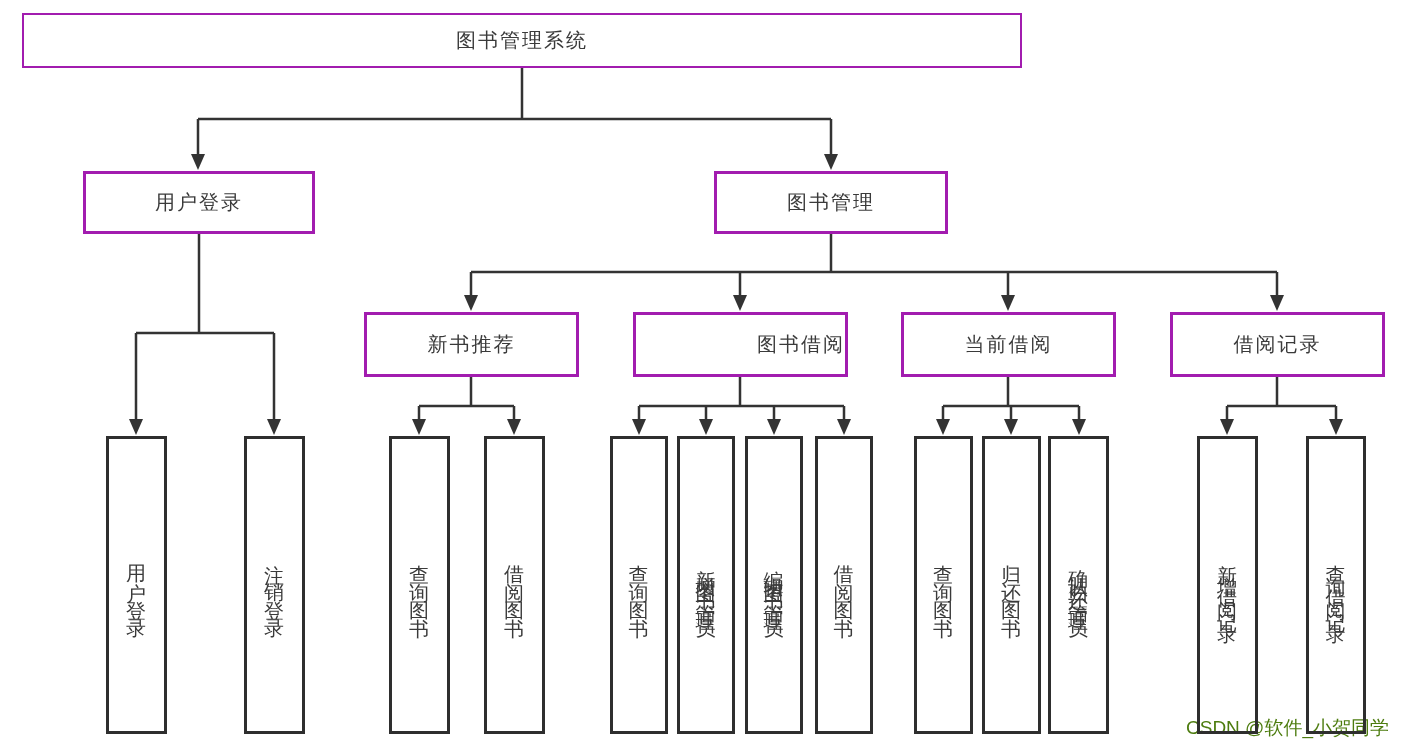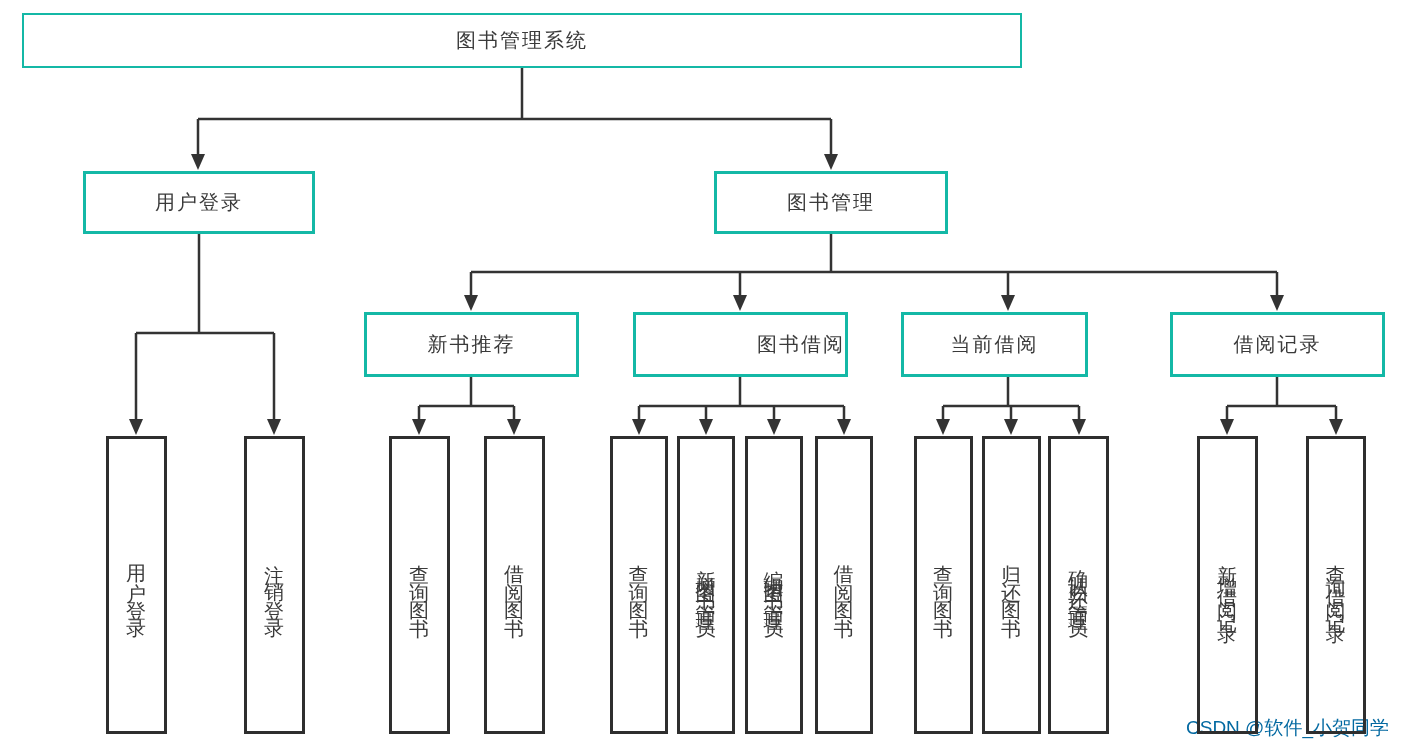--- a/index.html
+++ b/index.html
@@ -18,21 +18,21 @@
   #connectors {
     position: absolute;
     left: 0;
     top: 0;
     z-index: 2;
     pointer-events: none;
   }
   .hnode {
     position: absolute;
     box-sizing: border-box;
-    border: 3px solid #14b8a6;
+    border: 3px solid #a21caf;
     background: transparent;
     display: flex;
     align-items: center;
     justify-content: center;
     color: #3a3a3a;
     font-size: 20px;
     letter-spacing: 2px;
     z-index: 3;
     white-space: nowrap;
   }
@@ -58,21 +58,21 @@
     line-height: 1;
   }
   .ls4 .vtxt { letter-spacing: 18px; }
   .ls6 .vtxt { letter-spacing: 12px; }
   .ls9 .vtxt { letter-spacing: 7px; }
   #watermark {
     position: absolute;
     left: 1186px;
     top: 715px;
     z-index: 1;
-    color: #0369a1;
+    color: #4d7c0f;
     font-size: 19px;
     white-space: nowrap;
   }
 </style>
 </head>
 <body>
 
 <div id="stage">
 
   <div id="watermark">CSDN @软件_小贺同学</div>
@@ -118,21 +118,21 @@
   <div class="hnode" style="left:364px; top:312px; width:215px; height:65px;">
     <span>新书推荐</span>
   </div>
 
   <div class="hnode" style="left:714px; top:171px; width:234px; height:63px;">
     <span>图书管理</span>
   </div>
   <div class="hnode" style="left:633px; top:312px; width:215px; height:65px;justify-content:flex-end;">
     <span>图书借阅</span>
   </div>
-  <div class="hnode" style="left:901px; top:312px; width:187px; height:65px;">
+  <div class="hnode" style="left:901px; top:312px; width:215px; height:65px;">
     <span>当前借阅</span>
   </div>
   <div class="hnode" style="left:1170px; top:312px; width:215px; height:65px;">
     <span>借阅记录</span>
   </div>
 
   <div class="vnode ls4" style="left:106px; top:436px; width:61px; height:298px;">
     <span class="vtxt">用户登录</span>
   </div>
   <div class="vnode ls4" style="left:244px; top:436px; width:61px; height:298px;">

